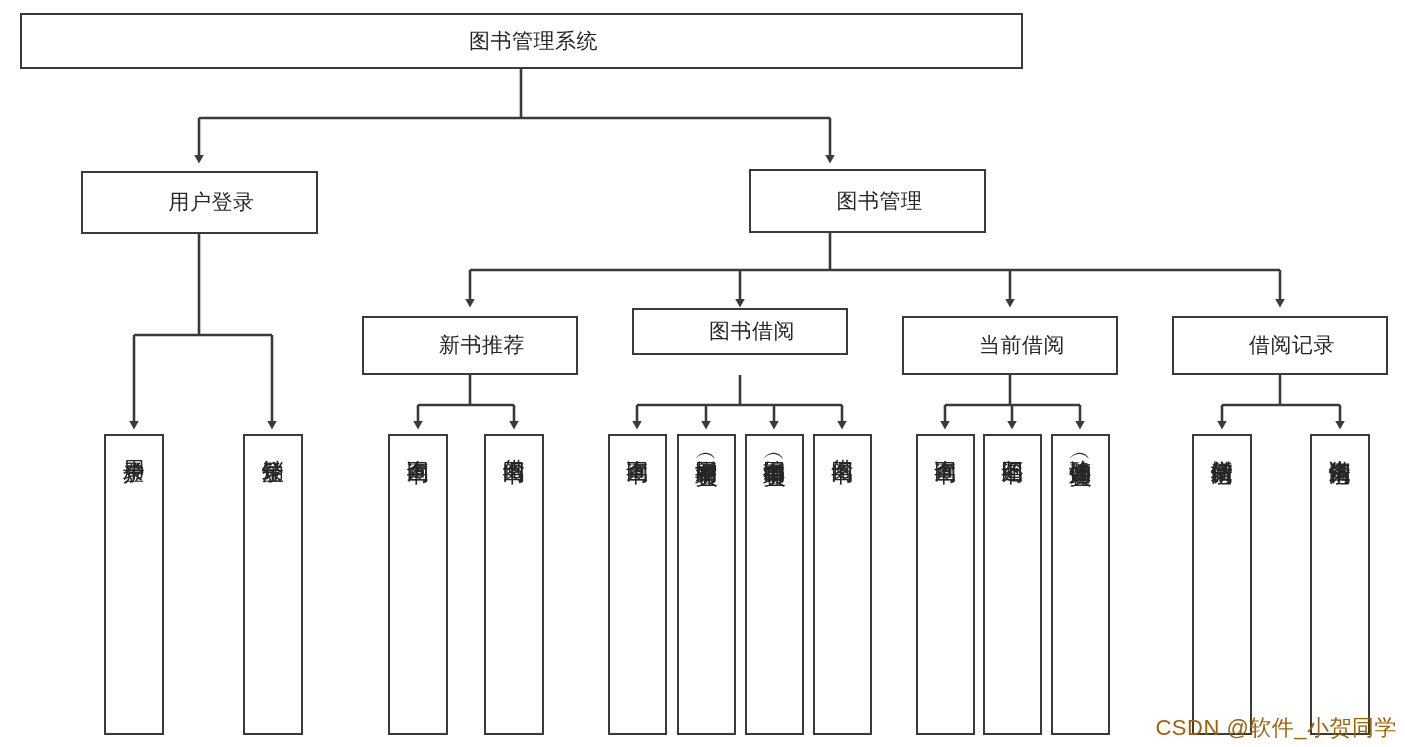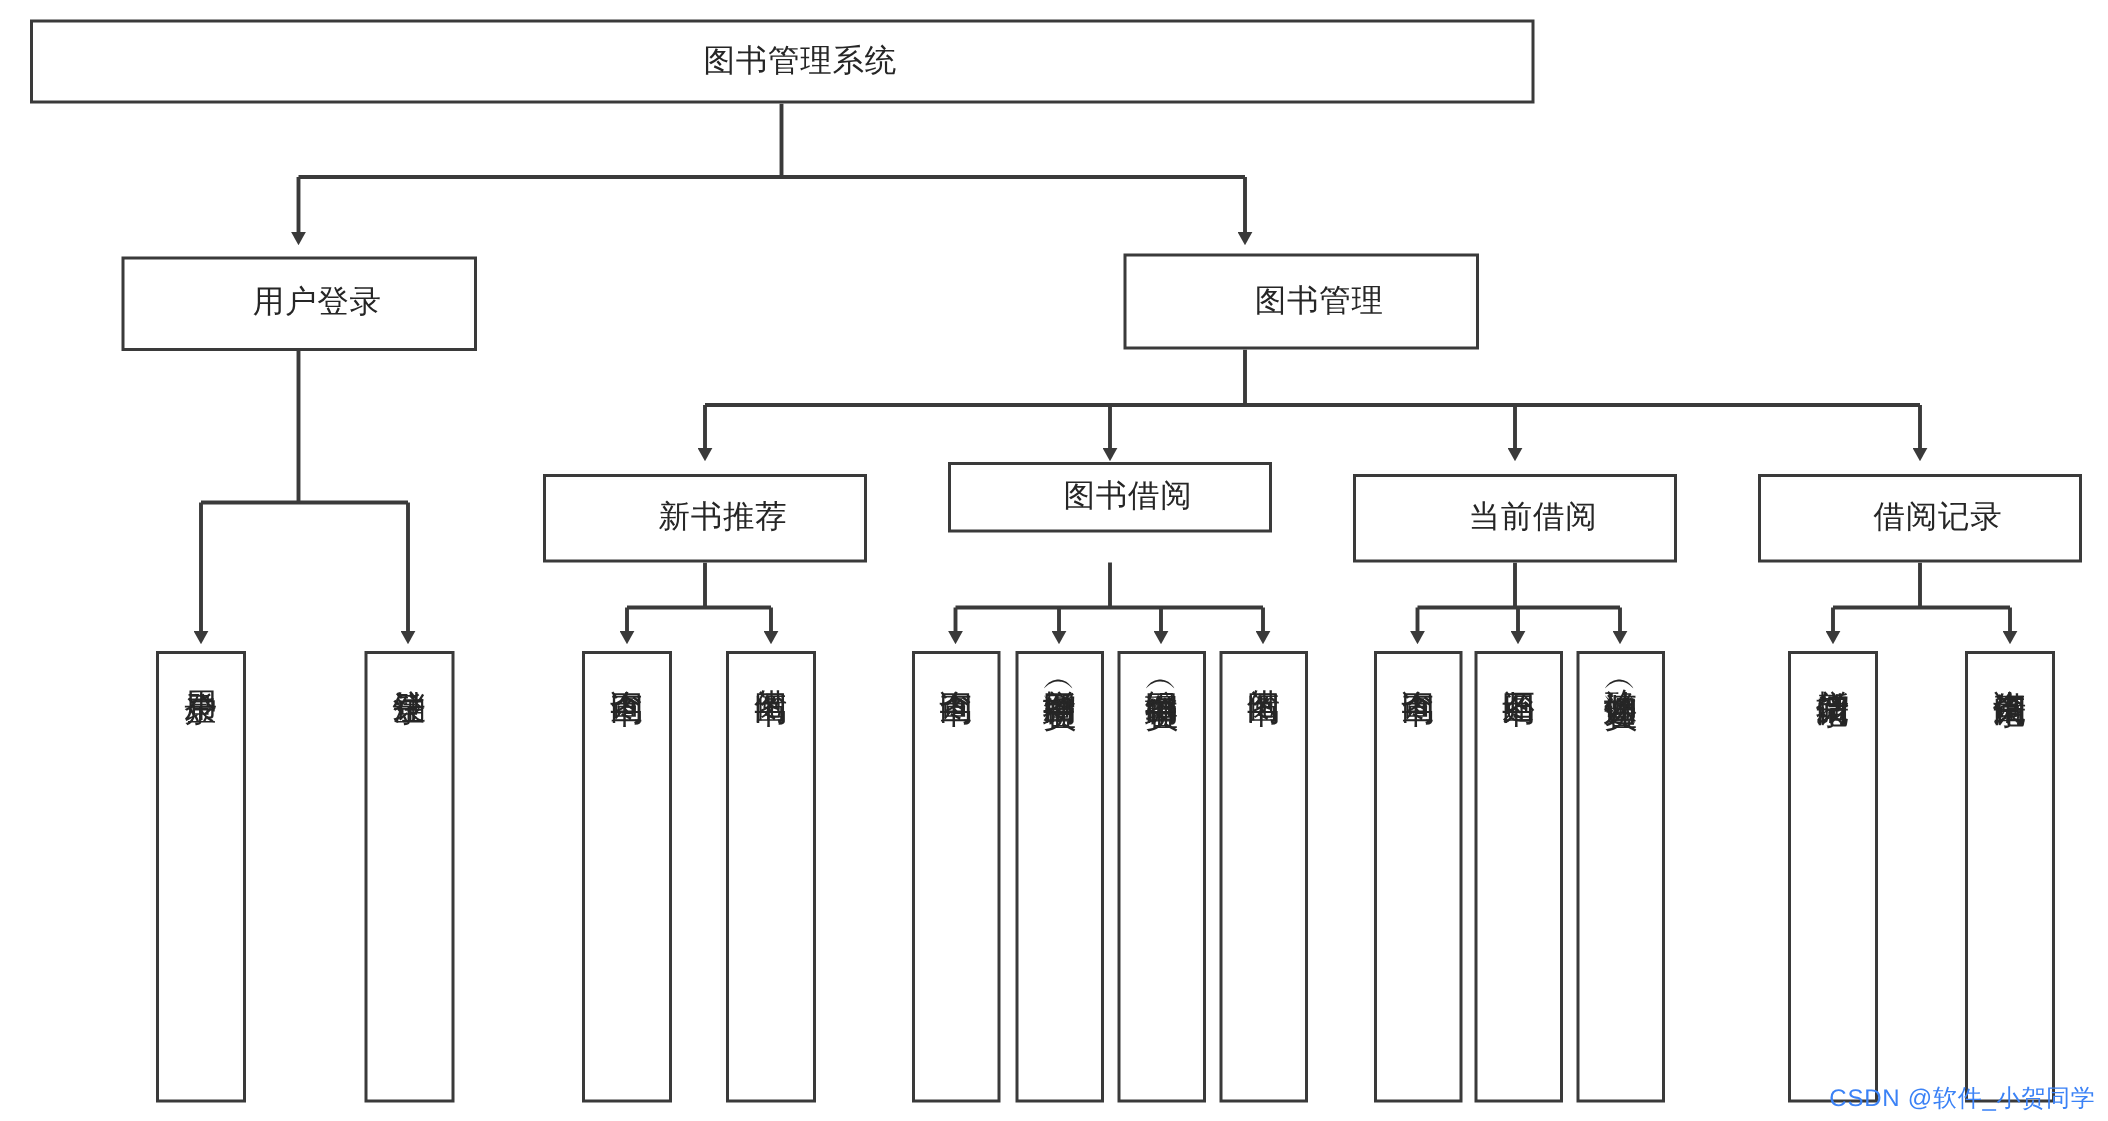--- a/index.html
+++ b/index.html
@@ -57,22 +57,22 @@
     text-orientation: upright;
     font-size: 22px;
     line-height: 1.16;
     letter-spacing: 1px;
     white-space: nowrap;
   }
   #watermark {
     position: absolute;
     right: 8px;
     bottom: 4px;
-    font-size: 16px;
-    color: #3b82f6;
+    font-size: 22px;
+    color: #a16207;
     letter-spacing: 0.5px;
     white-space: nowrap;
   }
 </style>
 </head>
 <body>
 
 <div id="diagram-root">
 
   <svg id="edges-layer" viewBox="0 0 1405 747" width="1405" height="747" aria-hidden="true">

